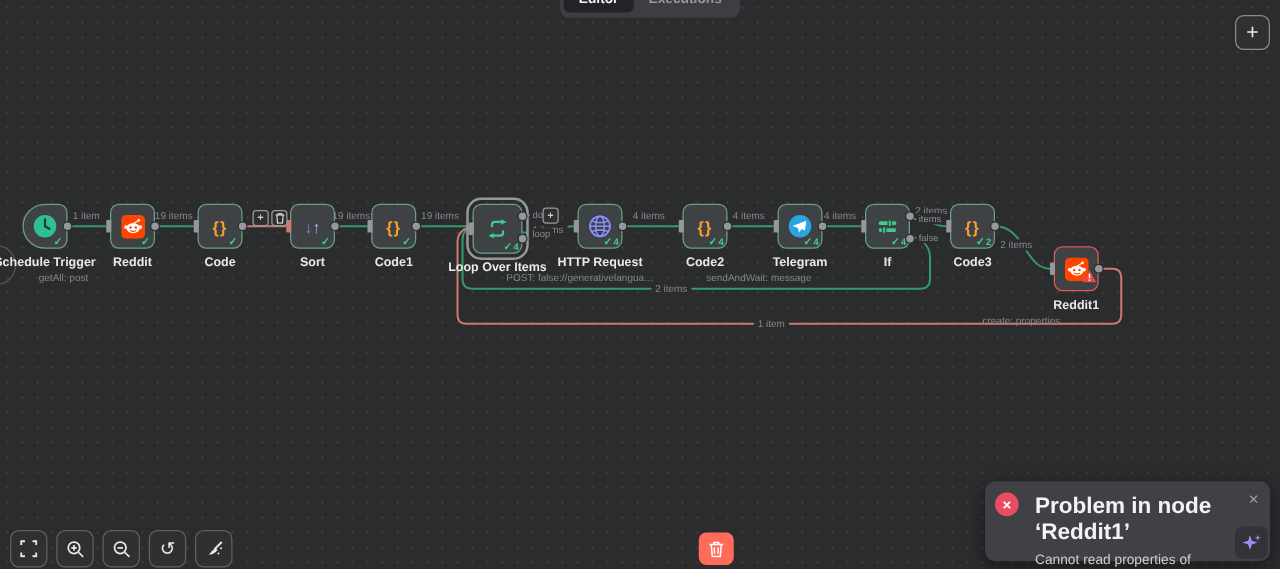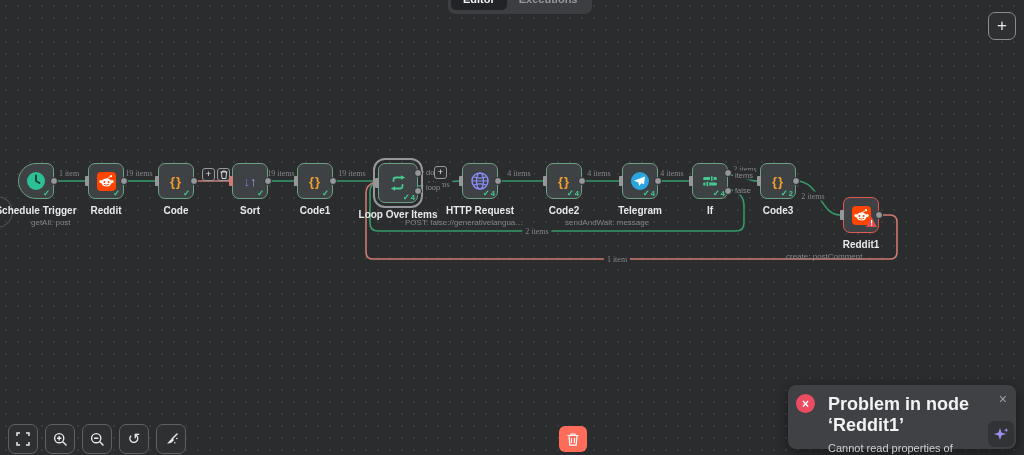--- a/index.html
+++ b/index.html
@@ -17,21 +17,21 @@
   .tab.active { background:#222327; color:#f2f3f4; }
 
   
   .addbtn { position:absolute; right:8px; top:12px; width:28px; height:28px; border:1.5px solid #8a8b8d;
             border-radius:7px; background:#2f3032; color:#e8e9ea; font-size:17px; line-height:25px;
             text-align:center; z-index:20; }
 
   
   svg.wires { position:absolute; left:0; top:0; z-index:1; }
   .clabel { position:absolute; transform:translate(-50%,-50%); font-size:8px; color:#85878b;
-            background:#2b2c2e; padding:0 3px; z-index:2; white-space:nowrap;font-family:Liberation Serif, serif; }
+            background:#2b2c2e; padding:0 3px; z-index:2; white-space:nowrap; }
   .plabel { position:absolute; font-size:7.5px; color:#8b8d91; background:#2b2c2e; padding:0 2px;
             transform:translate(0,-50%); z-index:4; white-space:nowrap; }
 
   
   .wirebtn { position:absolute; width:13px; height:13px; background:#2e2f31; border:1px solid #98999c;
              border-radius:3px; z-index:5; color:#e8e9ea; font-size:9px; line-height:11px; text-align:center;
              display:flex; align-items:center; justify-content:center; }
 
   
   .node { position:absolute; z-index:3; width:36px; }
@@ -326,21 +326,21 @@
         <svg width="11" height="10" viewBox="0 0 11 10">
             <polygon points="5.5,0 11,10 0,10" fill="#e14b4b"></polygon>
             <rect x="5" y="3" width="1.2" height="3.6" fill="#fff"></rect>
             <rect x="5" y="7.5" width="1.2" height="1.2" fill="#fff"></rect>
           </svg>
       </span>
       <div class="port-in"></div>
       <div class="port-out"></div>
     </div>
     <div class="nlabel">Reddit1</div>
-    <div class="nsub">create: postComment</div>
+    <div class="nsub">create: properties</div>
   </div>
 
   <div class="ctrl" style="left:8px">
     <svg width="14" height="14" viewBox="0 0 14 14">
         <path d="M1 4 V1 H4 M10 1 H13 V4 M13 10 V13 H10 M4 13 H1 V10" stroke="#e8e9ea" stroke-width="1.5" fill="none"></path>
       </svg>
   </div>
   <div class="ctrl" style="left:45px">
     <svg width="15" height="15" viewBox="0 0 15 15">
         <circle cx="6.2" cy="6.2" r="4.6" stroke="#e8e9ea" stroke-width="1.4" fill="none"></circle>

